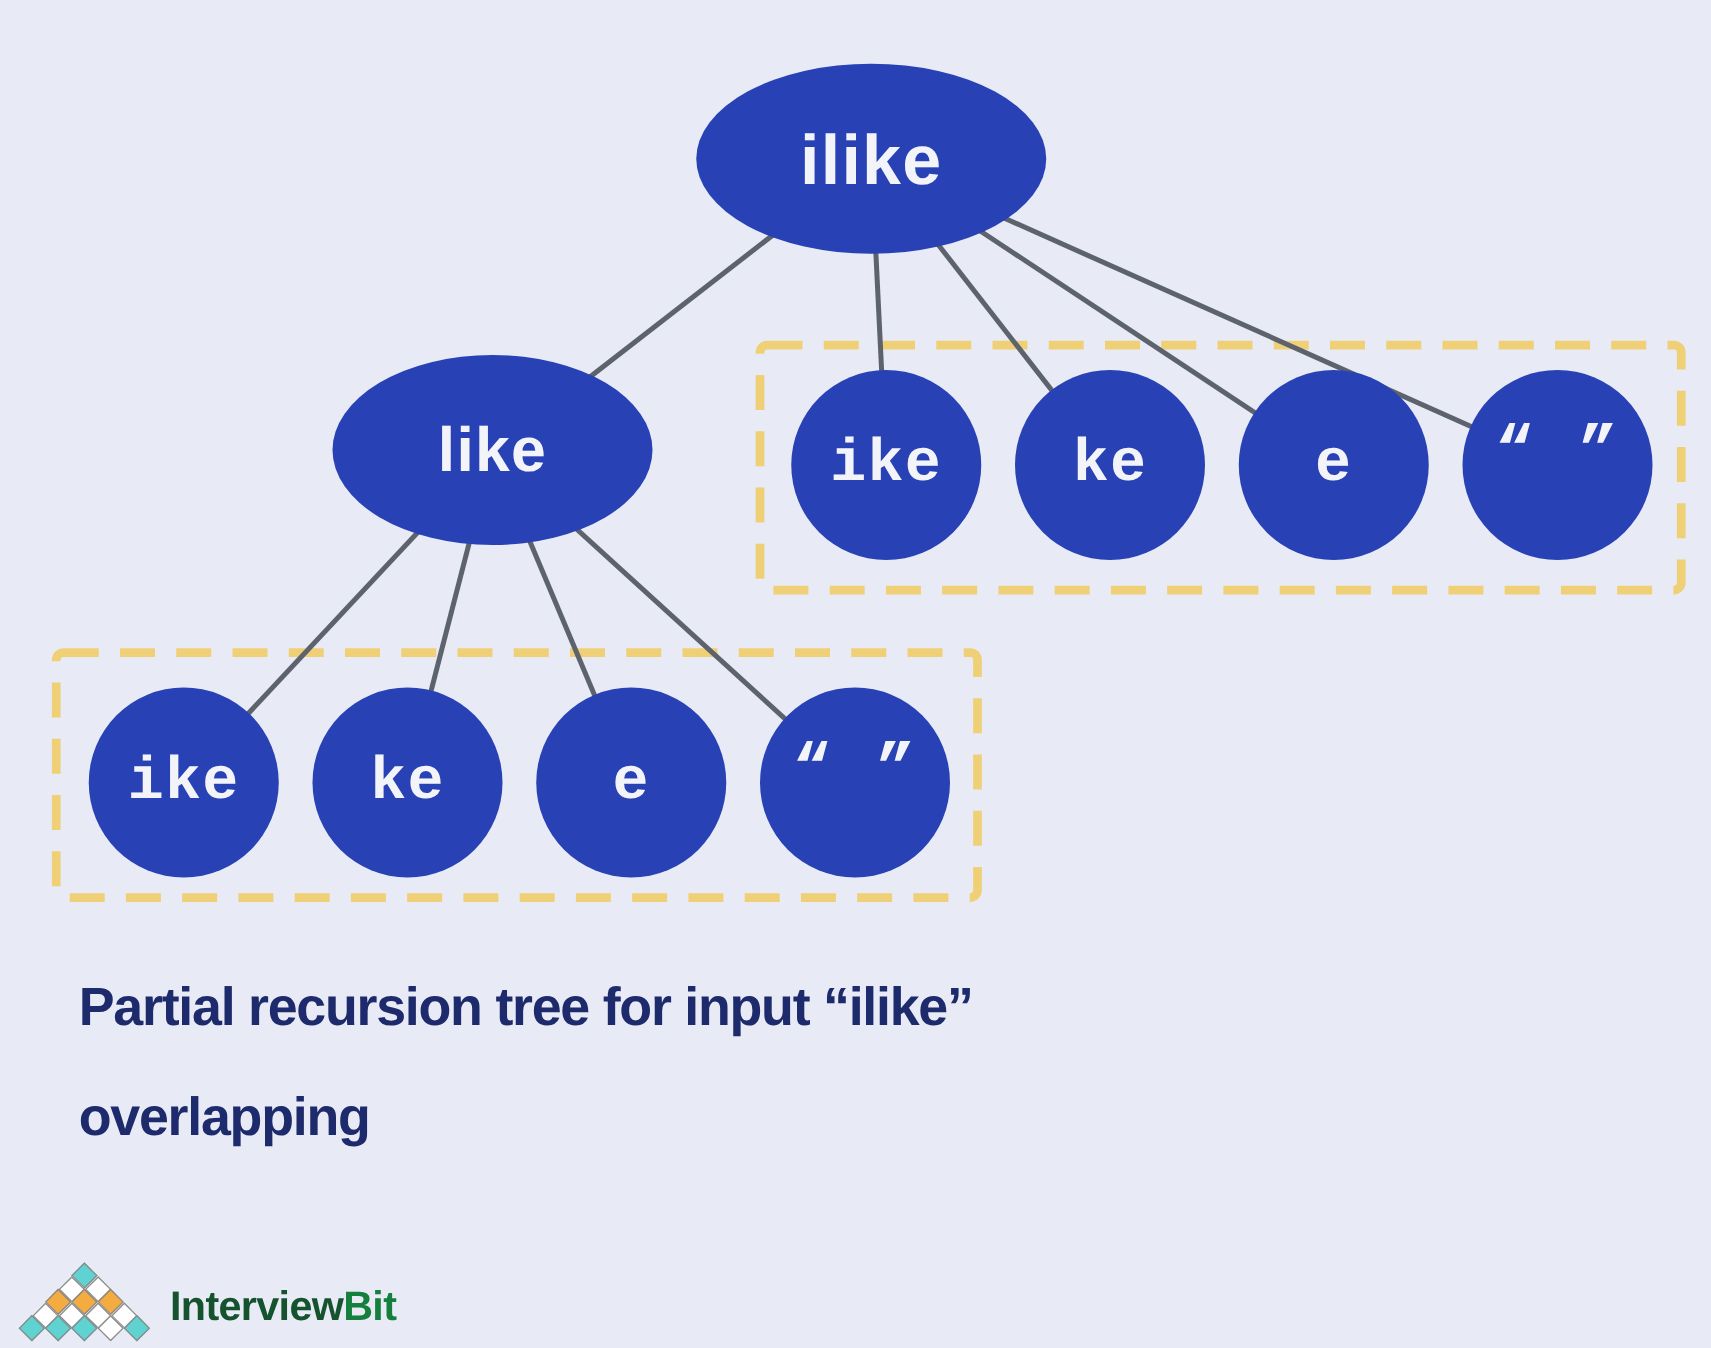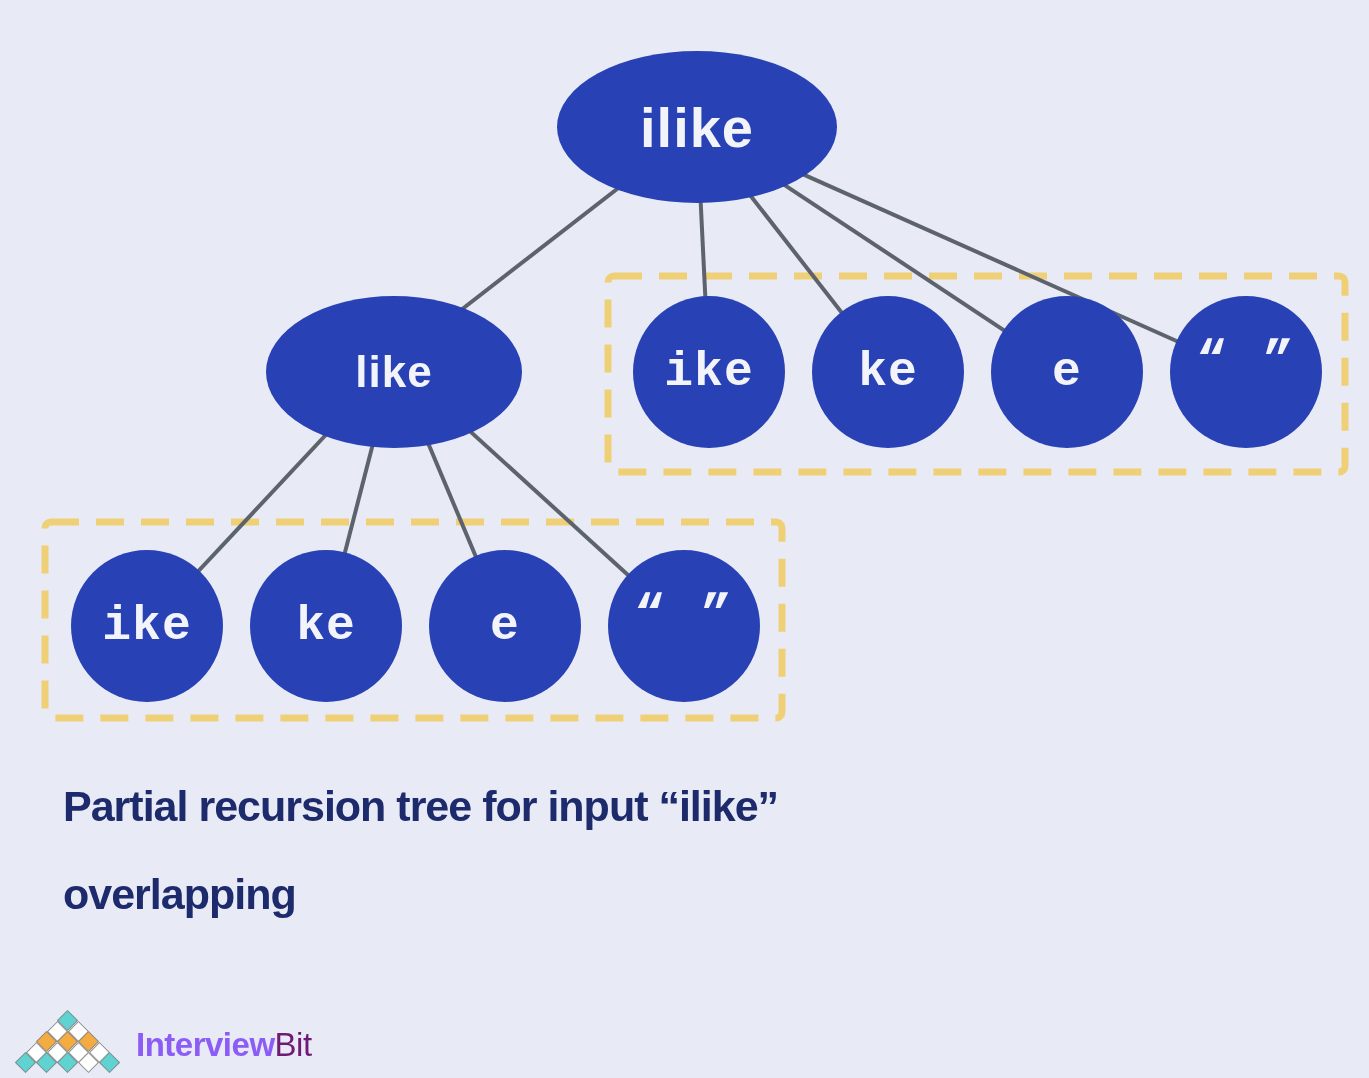--- a/index.html
+++ b/index.html
@@ -19,21 +19,21 @@
   .node{
     position:absolute;
     background:var(--blue);
     color:var(--node-text);
     display:flex;align-items:center;justify-content:center;
     font-weight:bold;
     border-radius:50%;
     letter-spacing:1px;
   }
   .node-root{left:557px;top:51px;width:280px;height:152px;font-size:56px;}
-  .node-like{left:266px;top:296px;width:256px;height:152px;font-size:44px;}
+  .node-like{left:266px;top:284px;width:256px;height:152px;font-size:50px;}
   .circle{width:152px;height:152px;font-size:48px;font-family:Liberation Mono, monospace;}
   .r-ike{left:633px;top:296px;} .r-ke{left:812px;top:296px;}
   .r-e{left:991px;top:296px;}  .r-q{left:1170px;top:296px;}
   .l-ike{left:71px;top:550px;}  .l-ke{left:250px;top:550px;}
   .l-e{left:429px;top:550px;}   .l-q{left:608px;top:550px;}
   .quote-node span{transform:translateY(-10px);font-size:52px;letter-spacing:2px;}
 
   .caption{
     position:absolute;left:63px;top:762px;width:1280px;
     color:var(--navy);font-weight:bold;font-size:43px;line-height:88px;
@@ -42,22 +42,22 @@
 
   .logo{position:absolute;left:15px;top:1010px;display:flex;align-items:center;}
   .pyramid{position:relative;width:107px;height:64px;}
   .dm{
     position:absolute;width:15px;height:15px;
     transform:rotate(45deg);
     border:1.5px solid #8b8b8b;
   }
   .dm.t{background:#5fd3d1;} .dm.w{background:#ffffff;} .dm.o{background:#f4ab40;}
   .logo-text{margin-left:14px;font-size:33px;letter-spacing:-0.5px;margin-top:6px;}
-  .logo-text .b1{font-weight:bold;color:#8b5cf6;}
-  .logo-text .b2{font-weight:normal;color:#701a75;}
+  .logo-text .b1{font-weight:bold;color:#14532d;}
+  .logo-text .b2{font-weight:bold;color:#15803d;}
 </style>
 </head>
 <body>
 
 <div class="canvas">
 
   <svg class="edges" viewBox="0 0 1369 1078" xmlns="http://www.w3.org/2000/svg">
 
     <rect x="608" y="276" width="737" height="196" rx="6" fill="none" stroke="#efd077" stroke-width="7" stroke-dasharray="28 17"></rect>
     <rect x="45" y="522" width="737" height="196" rx="6" fill="none" stroke="#efd077" stroke-width="7" stroke-dasharray="28 17"></rect>

